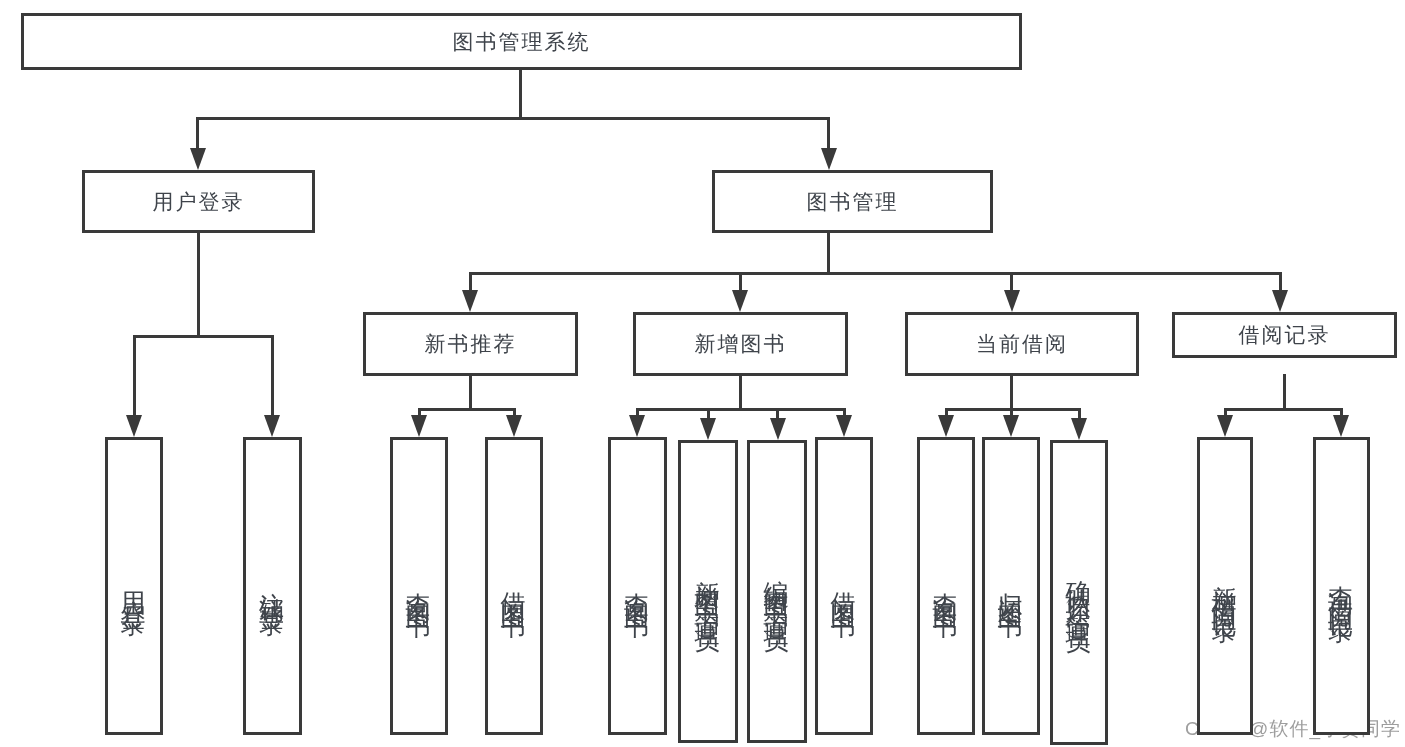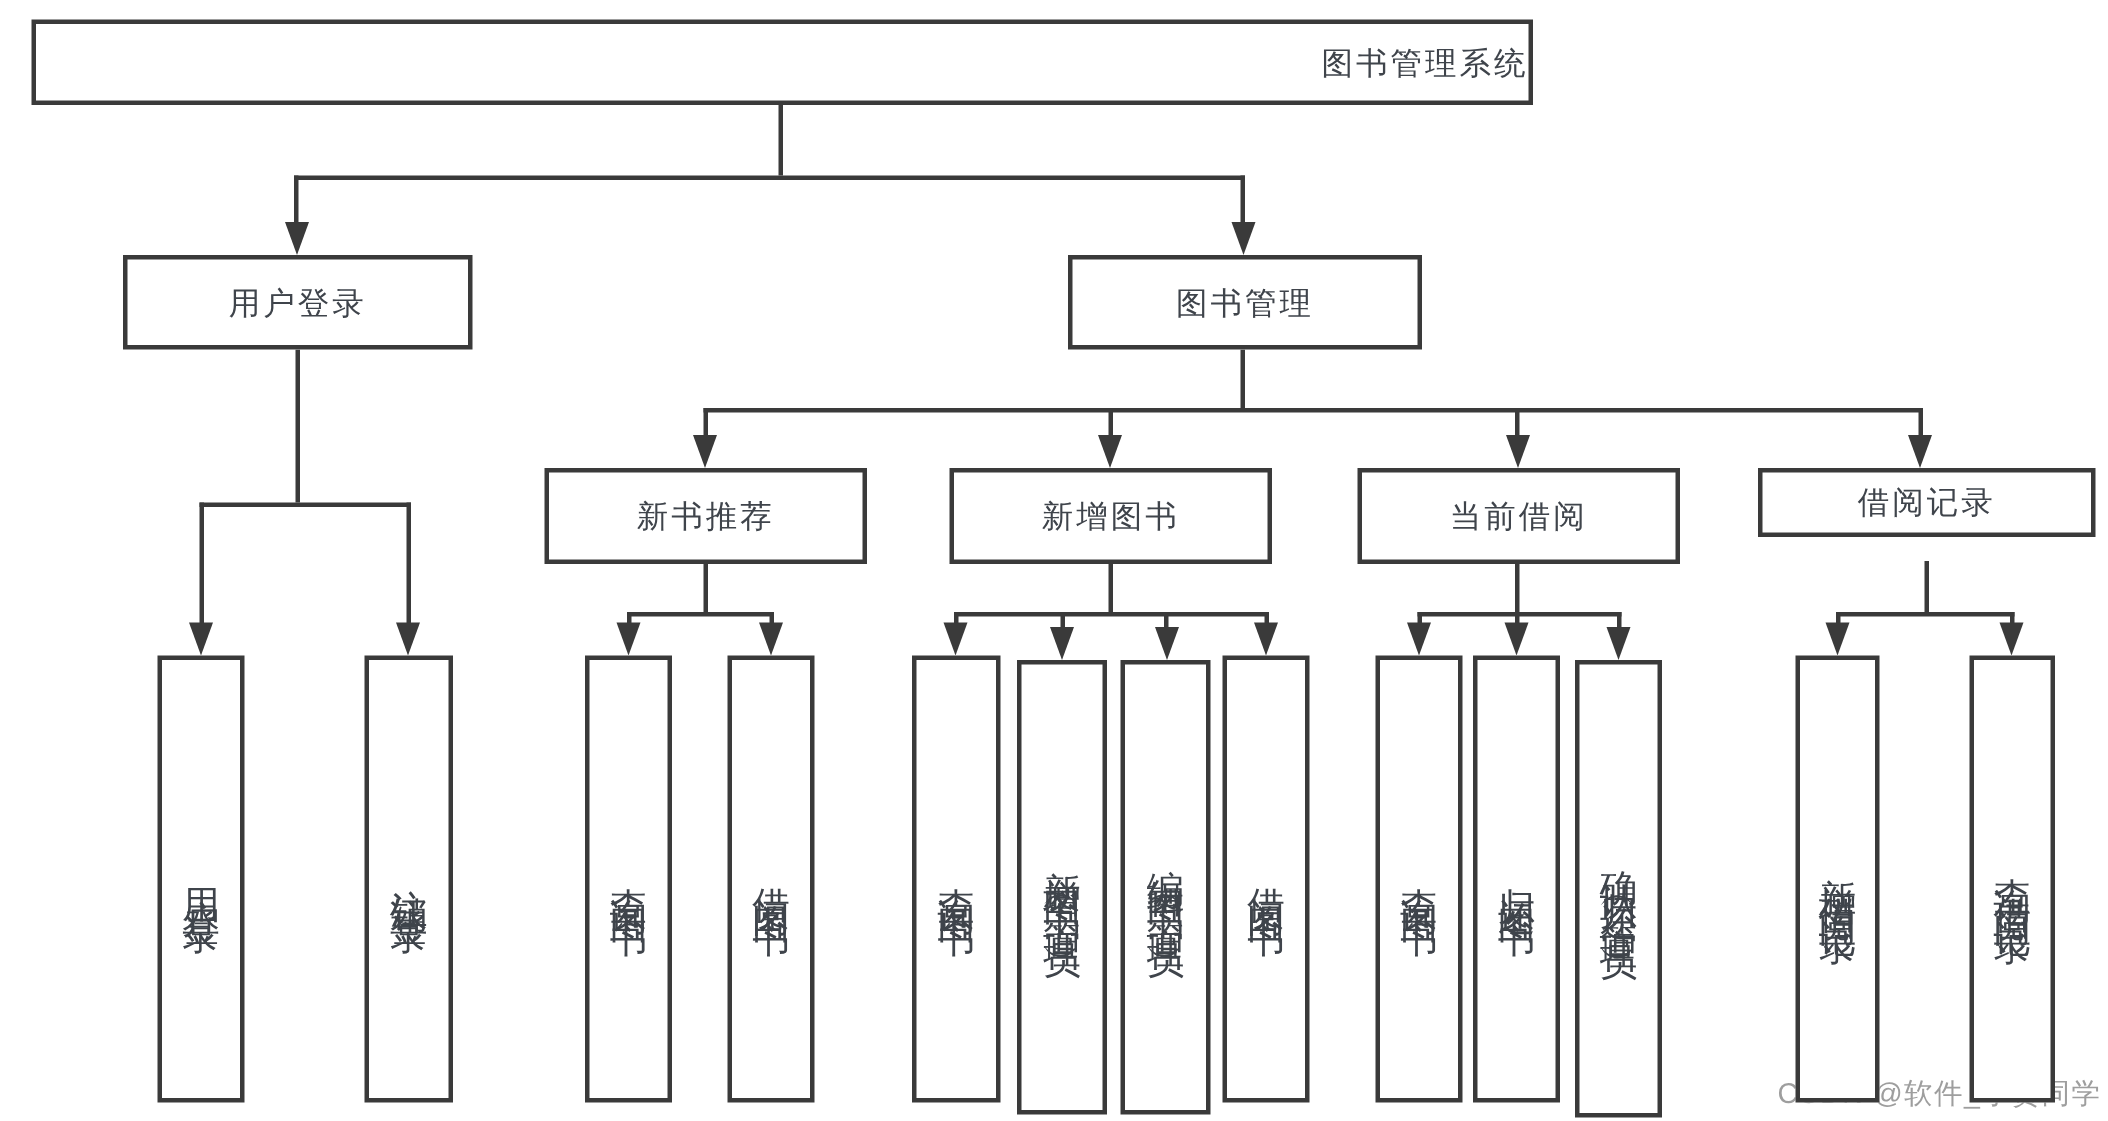--- a/index.html
+++ b/index.html
@@ -84,36 +84,36 @@
     <div class="arrow" style="left: 506px; top: 415px;"></div>
     <div class="arrow" style="left: 629px; top: 415px;"></div>
     <div class="arrow" style="left: 700px; top: 418px;"></div>
     <div class="arrow" style="left: 770px; top: 418px;"></div>
     <div class="arrow" style="left: 836px; top: 415px;"></div>
     <div class="arrow" style="left: 938px; top: 415px;"></div>
     <div class="arrow" style="left: 1003px; top: 415px;"></div>
     <div class="arrow" style="left: 1071px; top: 418px;"></div>
     <div class="arrow" style="left: 1217px; top: 415px;"></div>
     <div class="arrow" style="left: 1333px; top: 415px;"></div>
-    <div class="node h" style="left: 21px; top: 13px; width: 1001px; height: 57px; justify-content: flex-end;">
+    <div class="node h" style="left: 21px; top: 13px; width: 1001px; height: 57px;">
       <span>图书管理系统</span>
     </div>
     <div class="node h" style="left: 82px; top: 170px; width: 233px; height: 63px;">
       <span>用户登录</span>
     </div>
-    <div class="node h" style="left: 712px; top: 170px; width: 236px; height: 63px;">
+    <div class="node h" style="left: 712px; top: 170px; width: 281px; height: 63px;">
       <span>图书管理</span>
     </div>
     <div class="node h" style="left: 363px; top: 312px; width: 215px; height: 64px;">
       <span>新书推荐</span>
     </div>
     <div class="node h" style="left: 633px; top: 312px; width: 215px; height: 64px;">
       <span>新增图书</span>
     </div>
-    <div class="node h" style="left: 905px; top: 312px; width: 215px; height: 64px;">
+    <div class="node h" style="left: 905px; top: 312px; width: 234px; height: 64px;">
       <span>当前借阅</span>
     </div>
     <div class="node h" style="left: 1172px; top: 312px; width: 225px; height: 46px;">
       <span>借阅记录</span>
     </div>
     <div class="node v" style="left: 105px; top: 437px; width: 58px; height: 298px;">
       <span>用户登录</span>
     </div>
     <div class="node v" style="left: 243px; top: 437px; width: 59px; height: 298px;">
       <span>注销登录</span>

